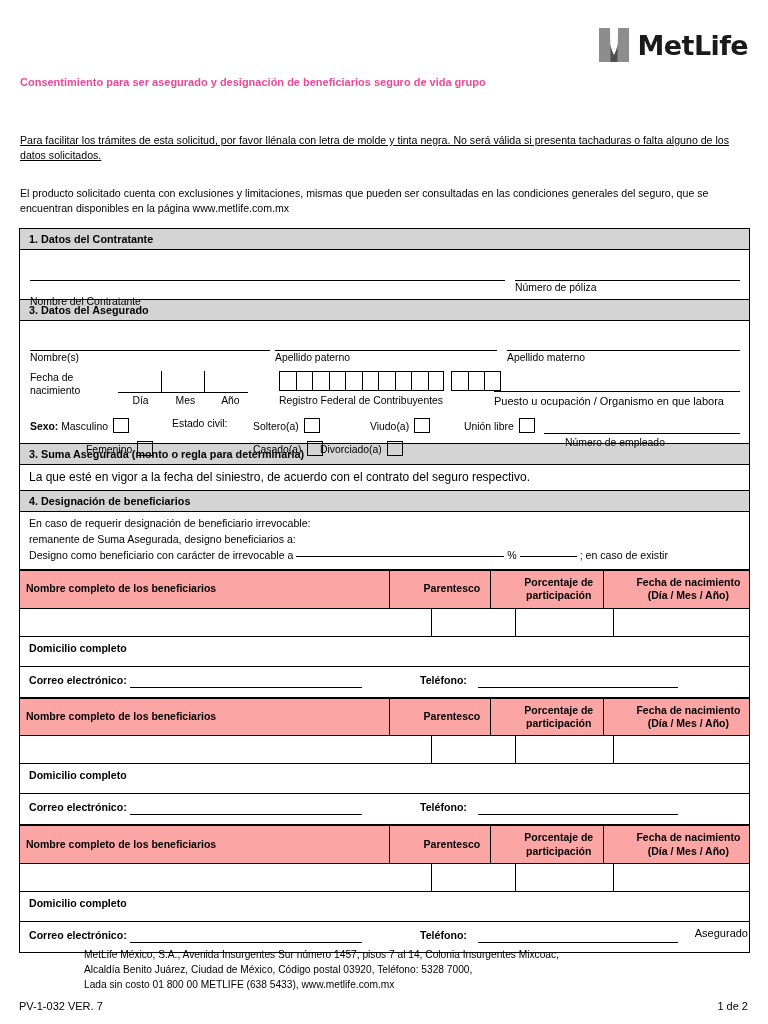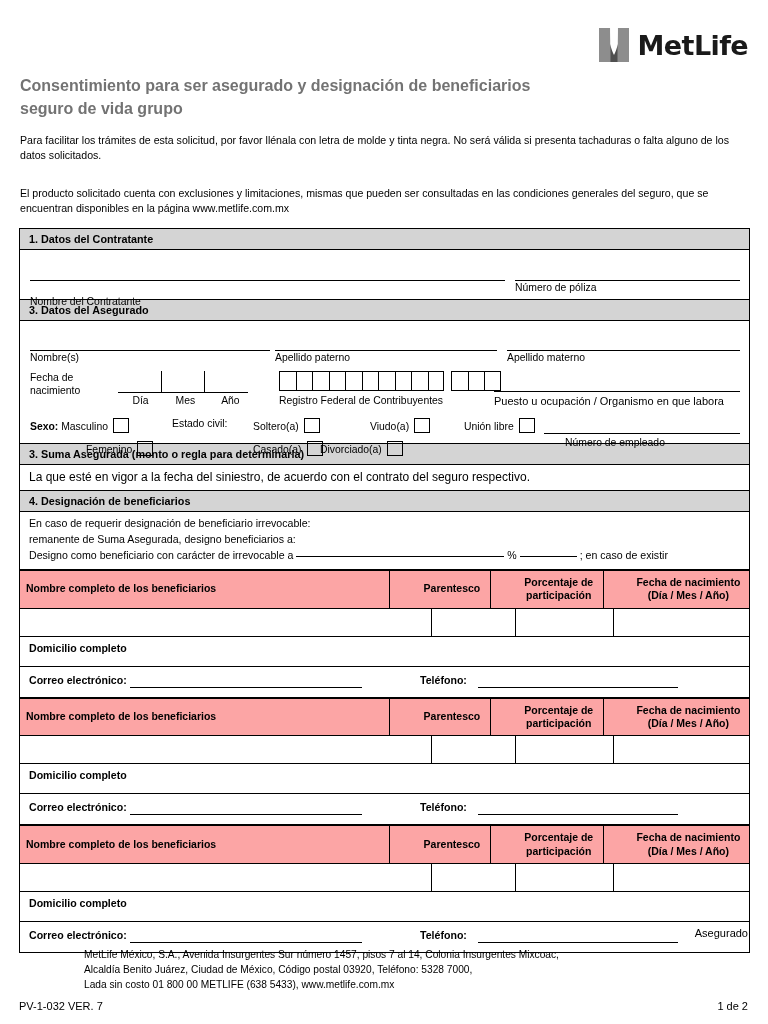--- a/index.html
+++ b/index.html
@@ -46,33 +46,33 @@
     color: #1a1a1a;
     line-height: 1;
   }
 
   
   .doc-title {
     position: absolute;
     top: 75px;
     left: 20px;
     width: 560px;
-    font-size: 16px;
+    font-size: 11px;
     font-weight: bold;
     line-height: 1.42;
-    color: #737373;
+    color: #ec4899;
   }
   .intro {
     position: absolute;
     left: 20px;
     width: 730px;
     font-size: 10.6px;
     line-height: 1.45;
   }
-  .intro-1 { top: 133px; }
+  .intro-1 { top: 133px; text-decoration: underline; }
   .intro-2 { top: 186px; }
 
   
   .form-box {
     position: absolute;
     left: 19px;
     top: 228px;
     width: 731px;
     border: 1.6px solid #000;
     border-bottom: none;

